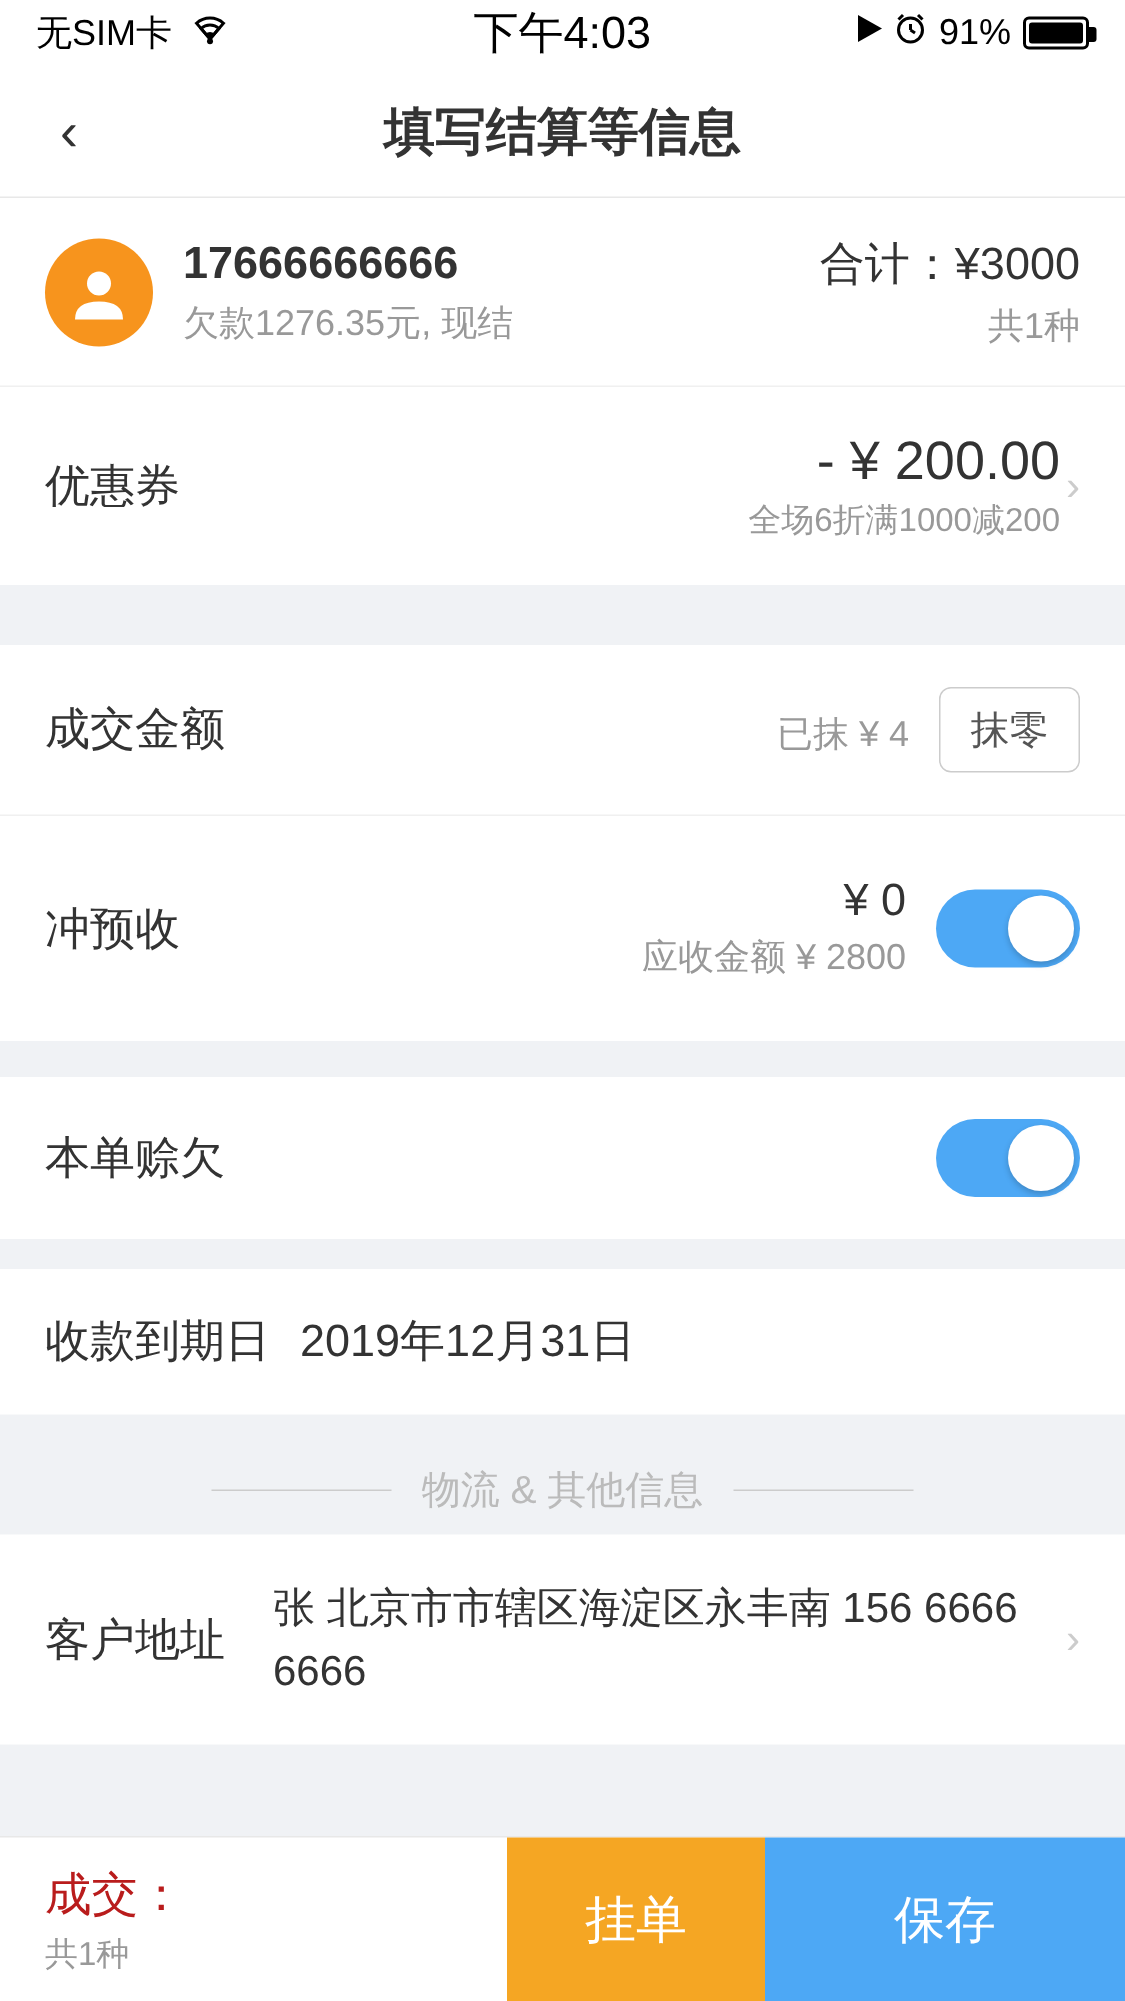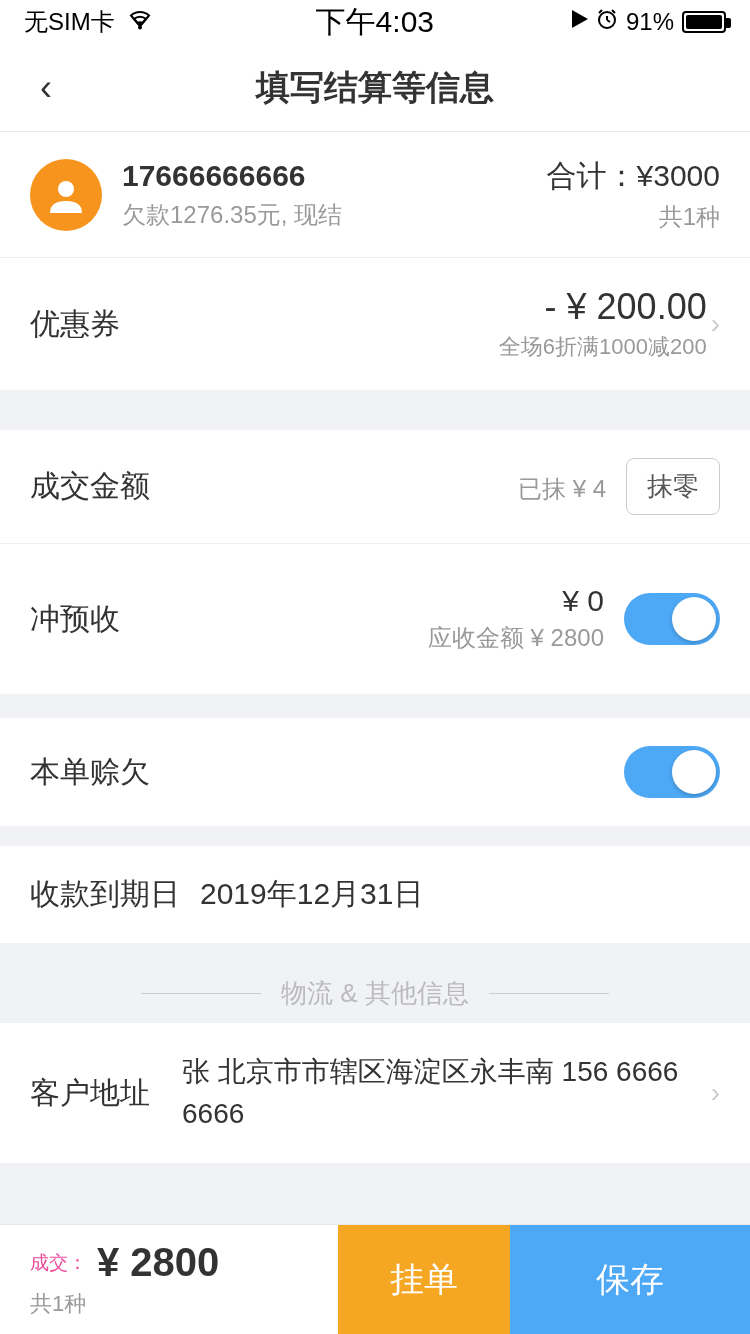--- a/index.html
+++ b/index.html
@@ -235,21 +235,21 @@
       background: #fff;
       display: flex;
       align-items: center;
       border-top: 1px solid #e8e8e8;
     }
     .bottom-summary {
       padding: 0 30px;
       flex: 1;
     }
     .bottom-deal { display: flex; align-items: center; gap: 10px; }
-    .bottom-deal-label { font-size: 19px; color: #ec4899; }
+    .bottom-deal-label { font-size: 31px; color: #b91c1c; }
     .bottom-deal-amount { font-size: 40px; color: #333; font-weight: 600; }
     .bottom-deal-count { font-size: 22px; color: #999; margin-top: 4px; }
     .bottom-actions { display: flex; height: 100%; }
     .btn-hang {
       width: 172px; height: 110px;
       background: #f5a623;
       display: flex; align-items: center; justify-content: center;
       font-size: 34px; color: #fff; font-weight: 500;
       cursor: pointer;
     }
@@ -391,21 +391,20 @@
     <span class="chevron-icon">›</span>
   </div>
 
   <div class="spacer"></div>
 </div>
 
 <div class="bottom-area">
   <div class="bottom-summary">
     <div class="bottom-deal">
       <span class="bottom-deal-label">成交：</span>
-      <span class="bottom-deal-amount">¥ 2800</span>
     </div>
     <div class="bottom-deal-count">共1种</div>
   </div>
   <div class="bottom-actions">
     <div class="btn-hang">挂单</div>
     <div class="btn-save">保存</div>
   </div>
 </div>
 
 </body></html>

